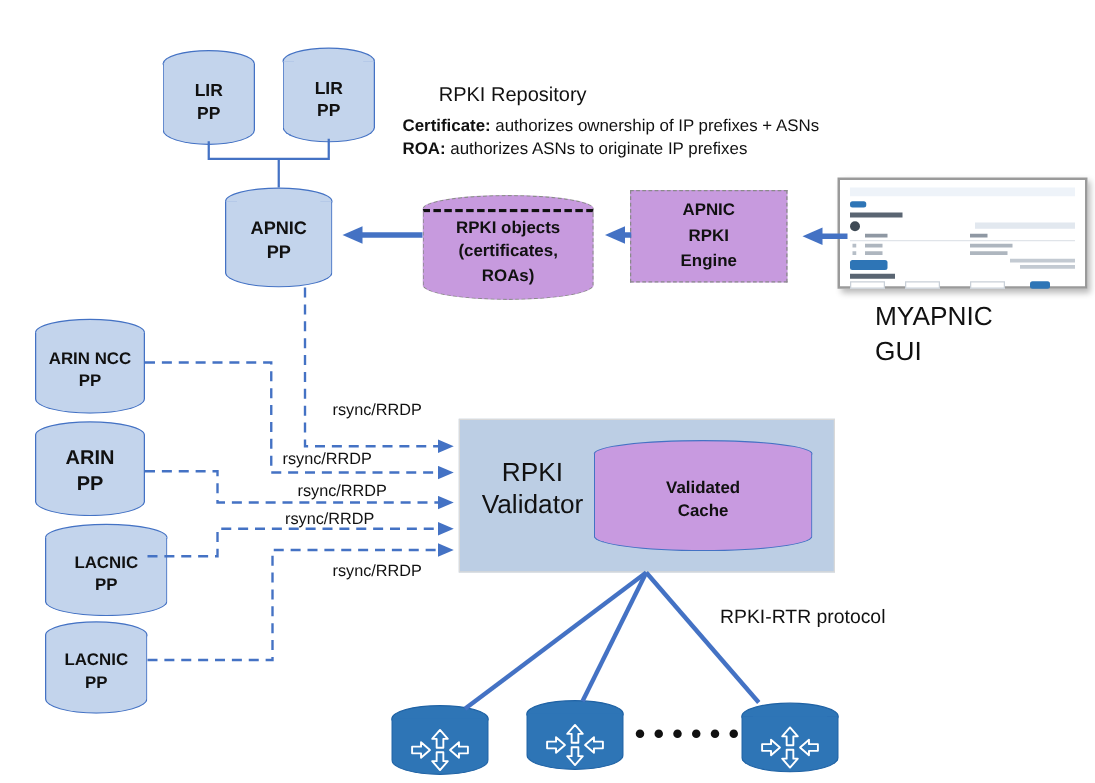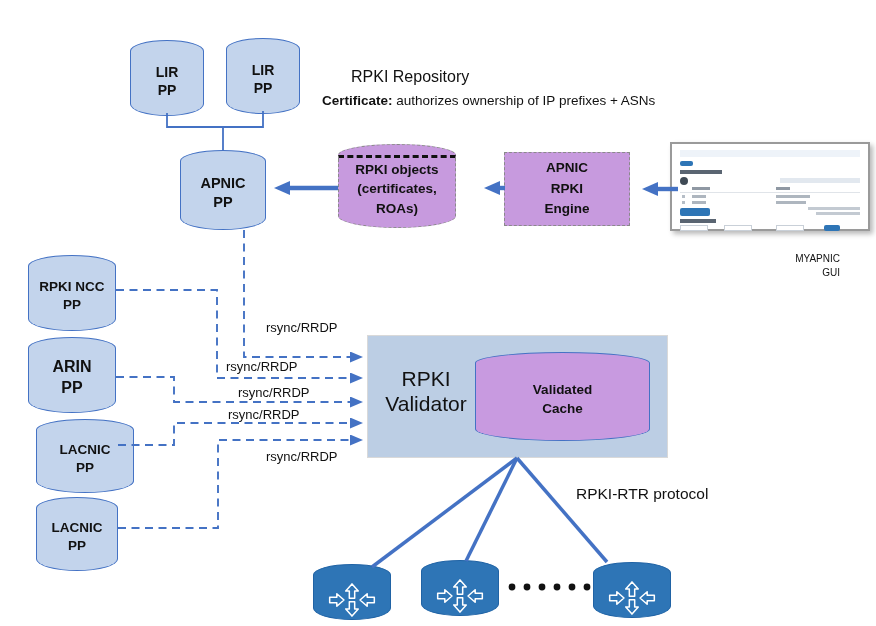--- a/index.html
+++ b/index.html
@@ -105,20 +105,23 @@
         <circle cx="557" cy="587" r="3.4"></circle>
       <circle cx="572" cy="587" r="3.4"></circle>
         <circle cx="587" cy="587" r="3.4"></circle>
     </g>
   </svg>
 
   <div class="txt bold" style="left:351px;top:68px;font-size:16px">RPKI Repository</div>
   <div class="txt" style="left:322px;top:93px;font-size:13.5px">
     <b>Certificate:</b><span> authorizes ownership of IP prefixes + ASNs</span>
   </div>
+  <div class="txt" style="left:322px;top:111px;font-size:13.5px">
+    <b>ROA:</b><span> authorizes ASNs to originate IP prefixes</span>
+  </div>
 
   <div class="cyl blue" style="left:130px;top:40px;width:74px;height:76px">
     <div class="cyl-top"></div>
     <div class="cyl-body"></div>
     <div class="cyl-label ml" style="font-size:14px">LIR
 PP</div>
   </div>
 
   <div class="cyl blue" style="left:226px;top:38px;width:74px;height:76px">
     <div class="cyl-top"></div>
@@ -130,21 +133,21 @@
   <div class="cyl blue" style="left:180px;top:150px;width:86px;height:80px">
     <div class="cyl-top"></div>
     <div class="cyl-body"></div>
     <div class="cyl-label ml" style="font-size:14.5px">APNIC
 PP</div>
   </div>
 
   <div class="cyl blue" style="left:28px;top:255px;width:88px;height:76px">
     <div class="cyl-top"></div>
     <div class="cyl-body"></div>
-    <div class="cyl-label ml" style="font-size:13.5px">RPKI NCC
+    <div class="cyl-label ml" style="font-size:13.5px">ARIN NCC
 PP</div>
   </div>
 
   <div class="cyl blue" style="left:28px;top:337px;width:88px;height:76px">
     <div class="cyl-top"></div>
     <div class="cyl-body"></div>
     <div class="cyl-label ml" style="font-size:16px">ARIN
 PP</div>
   </div>
 
@@ -155,21 +158,21 @@
 PP</div>
   </div>
 
   <div class="cyl blue" style="left:36px;top:497px;width:82px;height:74px">
     <div class="cyl-top"></div>
     <div class="cyl-body"></div>
     <div class="cyl-label ml" style="font-size:13.5px">LACNIC
 PP</div>
   </div>
 
-  <div class="cyl purple dashed" style="left:338px;top:144px;width:118px;height:84px">
+  <div class="cyl purple dashed" style="left:338px;top:156px;width:137px;height:84px">
     <div class="cyl-top"></div>
     <div class="cyl-body"></div>
     <div class="cyl-label ml" style="font-size:13.5px;line-height:1.45">RPKI objects
 (certificates,
 ROAs)</div>
   </div>
 
   <div class="engine-box ml" style="left:504px;top:152px;width:126px;height:74px;font-size:13.5px">APNIC
 RPKI
 Engine</div>
@@ -192,21 +195,21 @@
     <div class="g-btn" style="left:8px;top:64px;width:30px;height:8px"></div>
     <div class="g-cap" style="right:8px;top:63px;width:52px"></div>
     <div class="g-cap" style="right:8px;top:68px;width:44px"></div>
     <div class="g-dark" style="left:8px;top:75px;width:36px;height:4px"></div>
     <div class="g-input" style="left:8px;top:81px;width:28px"></div>
     <div class="g-input" style="left:52px;top:81px;width:28px"></div>
     <div class="g-input" style="left:104px;top:81px;width:28px"></div>
     <div class="g-btn" style="left:152px;top:81px;width:16px;height:6px"></div>
   </div>
 
-  <div class="txt bold ml" style="left:700px;top:252px;width:140px;text-align:right;font-size:10px;line-height:1.35">MYAPNIC
+  <div class="txt bold ml" style="left:700px;top:240px;width:140px;text-align:left;font-size:21px;line-height:1.35">MYAPNIC
 GUI</div>
 
   <div class="validator-box" style="left:367px;top:335px;width:301px;height:123px"></div>
   <div class="txt bold ml" style="left:372px;top:367px;width:108px;text-align:center;font-size:21px;line-height:1.18">RPKI
 Validator</div>
 
   <div class="cyl cache" style="left:475px;top:352px;width:175px;height:89px">
     <div class="cyl-top"></div>
     <div class="cyl-body"></div>
     <div class="cyl-label ml" style="font-size:13.5px;line-height:1.4">Validated

